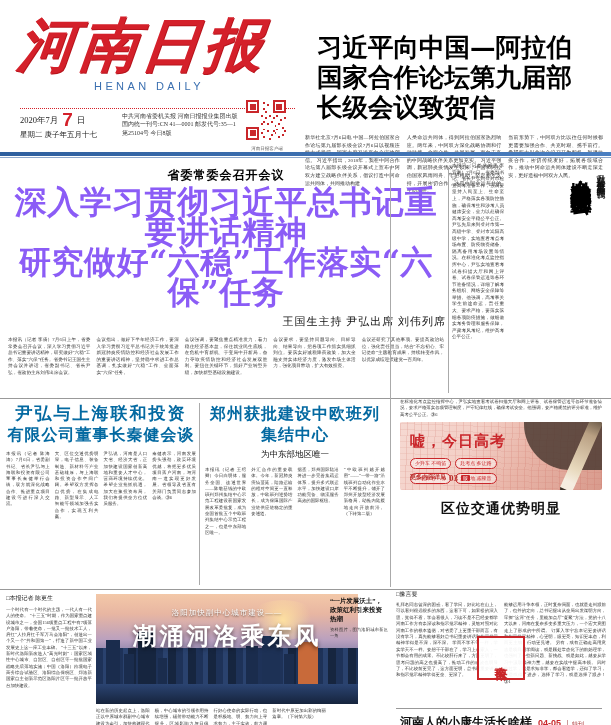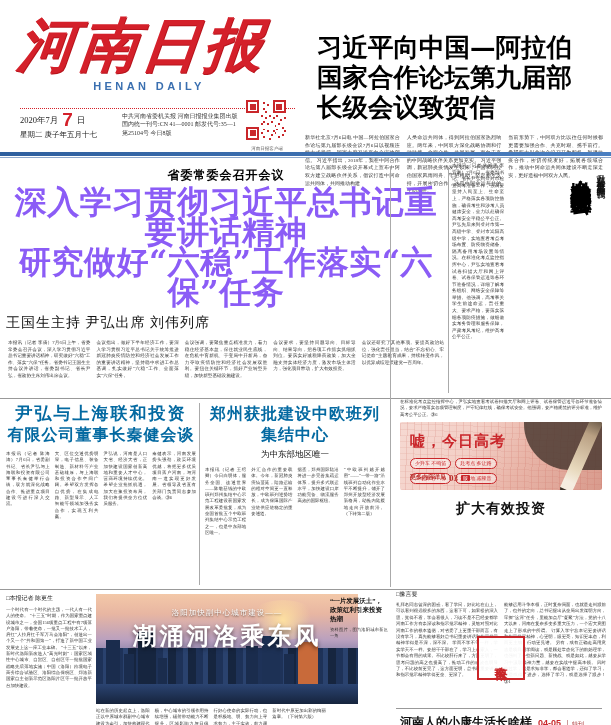--- a/index.html
+++ b/index.html
@@ -18,21 +18,21 @@
     font-size:58px;line-height:62px;font-weight:700;
     color:#d4202a;letter-spacing:4px;
     font-style:italic;
     transform:skewX(-6deg);
     text-shadow:1px 1px 0 #b7141c;
     white-space:nowrap;
   }
   .logo-en{
     margin-top:4px;text-align:center;width:262px;
     color:#3a6fb0;font-size:11px;letter-spacing:3.4px;
-    font-family:"Liberation Sans",sans-serif;font-weight:700;
+    font-family:"Liberation Sans",sans-serif;font-weight:400;
   }
   .dateblock{position:absolute;left:20px;top:108px;width:275px;font-size:7px;line-height:10px;}
   .dotline{border-top:1px dotted #d4202a;height:0;margin-bottom:3px;}
   .drow{display:flex;align-items:flex-start;}
   .dleft{width:92px;}
   .d1{font-size:8.5px;color:#222;white-space:nowrap;display:flex;align-items:center;}
   .bigday{color:#d4202a;font-size:19px;font-weight:700;line-height:16px;margin:0 4px;font-family:"Liberation Sans",sans-serif;}
   .d2{font-size:7.5px;color:#222;margin-top:2px;white-space:nowrap;}
   .dmid{margin-left:10px;font-size:6px;line-height:8.4px;color:#333;}
   .qr{position:absolute;left:246px;top:100px;width:42px;}
@@ -53,21 +53,21 @@
 
   
   .main{position:absolute;left:0;top:163px;width:611px;height:562px;}
 
   .topsec{position:relative;height:235px;border-bottom:1px solid #999;}
   .kicker{text-align:center;font-size:12px;font-weight:700;color:#000;margin:4px 0 3px;letter-spacing:1px;}
   .bigtitle{
     text-align:center;font-family:"DejaVu Serif",serif;font-weight:700;
     font-size:32px;line-height:30px;letter-spacing:0.5px;color:#8b5cf6;margin:0;
   }
-  .byline{text-align:left;font-size:14px;margin-top:7px;color:#111;letter-spacing:1px;}
+  .byline{text-align:right;font-size:11px;margin-top:7px;color:#111;letter-spacing:1px;}
   .topleft{position:absolute;left:6px;top:0;width:440px;}
   .topcols{display:flex;gap:6px;margin-top:8px;padding:0 2px;}
   .topcols .col{flex:1;font-size:4.6px;line-height:6.6px;color:#333;text-align:justify;}
 
   .topright{position:absolute;left:452px;top:0;width:155px;height:232px;display:flex;}
   .tr-text{width:52px;font-size:4.6px;line-height:6.6px;color:#333;text-align:justify;padding-right:3px;}
   .vtitle-wrap{flex:1;display:flex;flex-direction:row-reverse;justify-content:flex-start;gap:2px;padding-left:4px;}
   .vtitle{
     writing-mode:vertical-rl;text-orientation:upright;
     font-family:"DejaVu Serif",serif;font-weight:700;
@@ -325,21 +325,21 @@
             <div class="ad-tag">广场舞 停一停</div>
             <div class="ad-tag">施工地 减噪音</div>
           </div>
           <div class="ad-more">
             <span>更多内容详见</span>
             <span class="num">03</span>
             <span class="bk">版</span>
           </div>
         </div>
 
-        <div class="cTitle">扩大有效投资</div>
+        <div class="cTitle">区位交通优势明显</div>
       </div>
     </div>
 
     <div class="botsec">
 
       <div class="bl">
         <div class="bsign">□本报记者 陈更生</div>
         <div class="btext">一个时代有一个时代的主题，一代人有一代人的使命。
 “十三五”时期，作为国家重点建设城市之一，全国156项重点工程中有7项落户洛阳，带着使命，一批又一批技术工人，肩扛“人拉肩扛千军万马会洛阳”，创造出一个又一个“共和国第一”，打造了新中国工业发展史上这一座工业丰碑。
 “十三五”以来，新时代洛阳新改造人“高光时刻”：国家区域性中心城市、自贸区、自创区等一批批国家战略先后落地实施；中国（洛阳）跨境电子商务综合试验区、洛阳综合保税区、郑洛新国家自主创新示范区洛阳片区等一批开放平台加快建设。</div>

